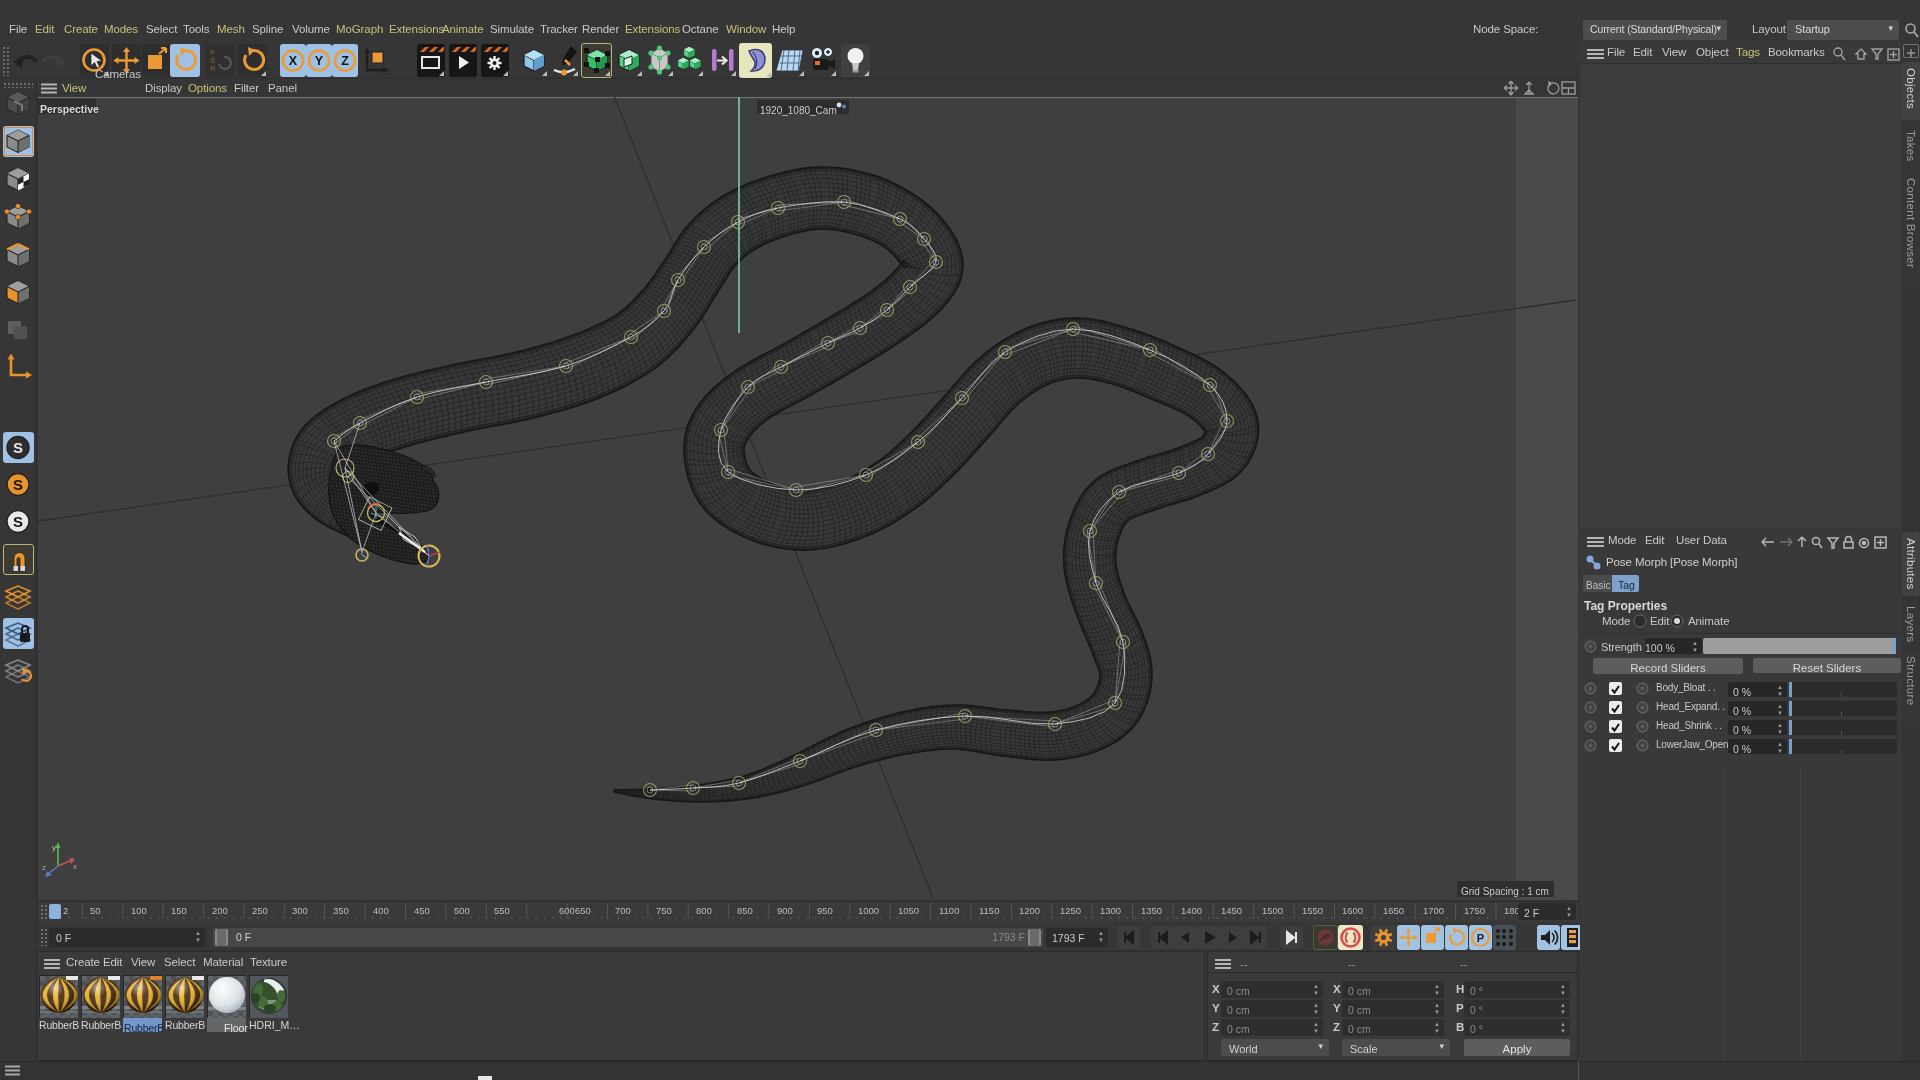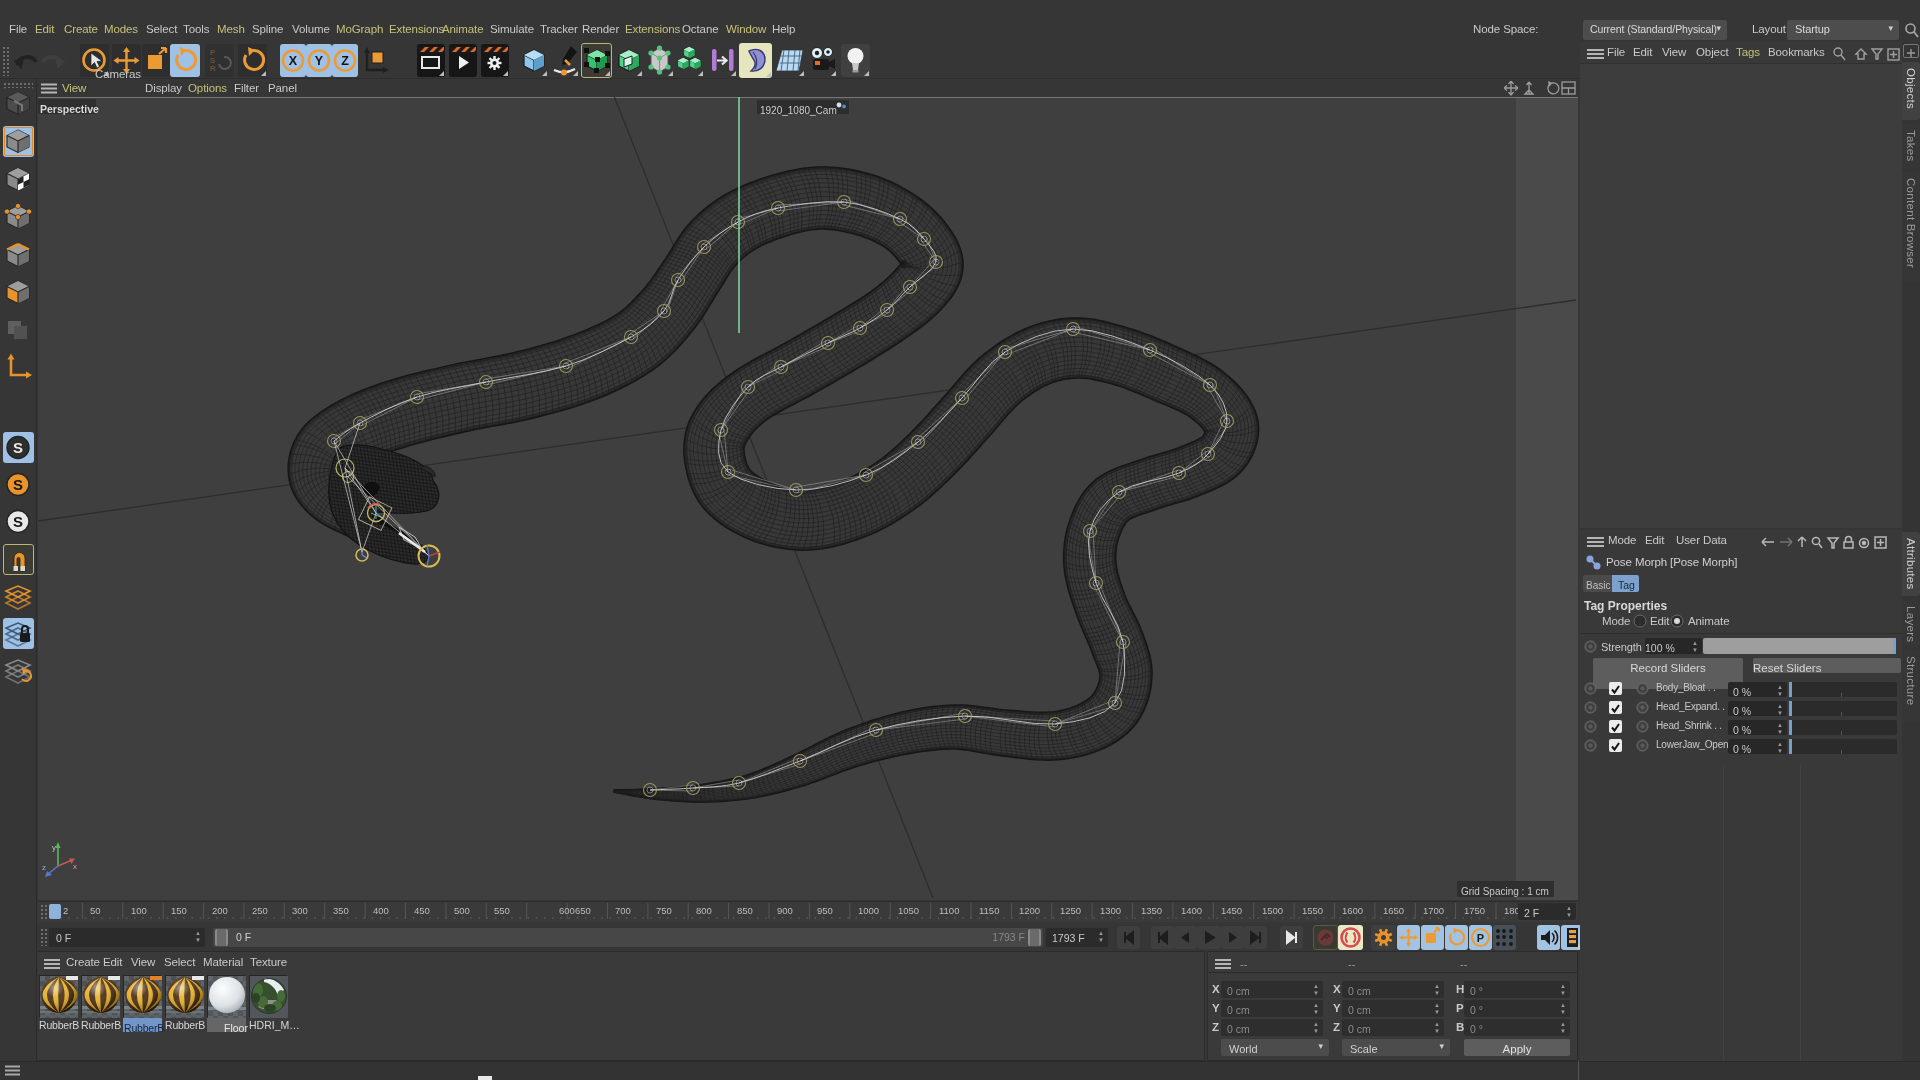--- a/index.html
+++ b/index.html
@@ -984,22 +984,22 @@
 <div class="abs" style="left:1580px;top:633px;width:322px;height:1px;background:#2e2e2e"></div>
 <svg class="abs" style="left:1584px;top:640px" width="13" height="13">
     <circle cx="6.5" cy="6.5" r="5.5" fill="#494949" stroke="#6e6e6e"></circle>
     <circle cx="6.5" cy="6.5" r="2.8" fill="#5a5a5a" stroke="#333"></circle>
   </svg>
 <div class="abs txt" style="left:1601px;top:641px;font-size:11px">Strength</div>
 <div class="abs" style="left:1645px;top:638px;width:57px;height:16px;background:#272727;border-radius:2px"><span style="color:#c9c9c9;font-size:10.5px;">100 %</span><span class="spin">▲<br>▼</span></div>
 <div class="abs" style="left:1703px;top:638px;width:193px;height:16px;background:#9e9e9e;border-radius:2px">
     <span style="position:absolute;right:0;top:0;width:3px;height:16px;background:#76a0d0"></span>
   </div>
-<div class="abs" style="left:1593px;top:658px;width:150px;height:31px;background:#5d5d5d;border-radius:2px;text-align:center"><span style="color:#d8d8d8;font-size:11.5px;line-height:15px">Record Sliders</span></div>
-<div class="abs" style="left:1753px;top:658px;width:148px;height:15px;background:#5d5d5d;border-radius:2px;text-align:left"><span style="color:#d8d8d8;font-size:11.5px;line-height:15px">Reset Sliders</span></div>
+<div class="abs" style="left:1593px;top:658px;width:150px;height:16px;background:#5d5d5d;border-radius:2px;text-align:center"><span style="color:#d8d8d8;font-size:11.5px;line-height:15px">Record Sliders</span></div>
+<div class="abs" style="left:1753px;top:658px;width:148px;height:15px;background:#5d5d5d;border-radius:2px;text-align:center"><span style="color:#d8d8d8;font-size:11.5px;line-height:15px">Reset Sliders</span></div>
 <svg class="abs" style="left:1584px;top:682px" width="13" height="13">
     <circle cx="6.5" cy="6.5" r="5.5" fill="#494949" stroke="#6e6e6e"></circle>
     <circle cx="6.5" cy="6.5" r="2.8" fill="#5a5a5a" stroke="#333"></circle>
   </svg>
 <div class="abs" style="left:1609px;top:682px;width:13px;height:13px;background:#ececec;border-radius:2px"><svg width="13" height="13">
       <path d="M3 6.5 L5.5 9.5 L10 3" stroke="#141414" stroke-width="2" fill="none"></path>
     </svg></div>
 <svg class="abs" style="left:1636px;top:682px" width="13" height="13">
     <circle cx="6.5" cy="6.5" r="5.5" fill="#494949" stroke="#6e6e6e"></circle>
     <circle cx="6.5" cy="6.5" r="2.8" fill="#5a5a5a" stroke="#333"></circle>

